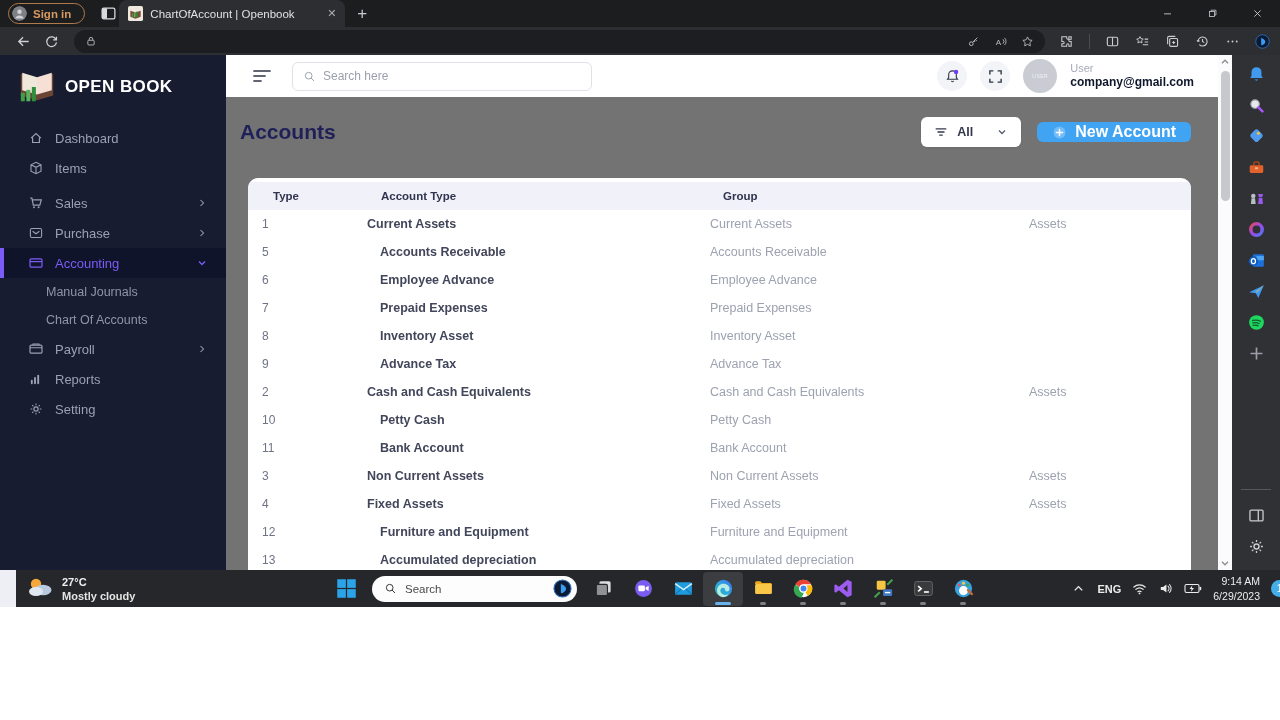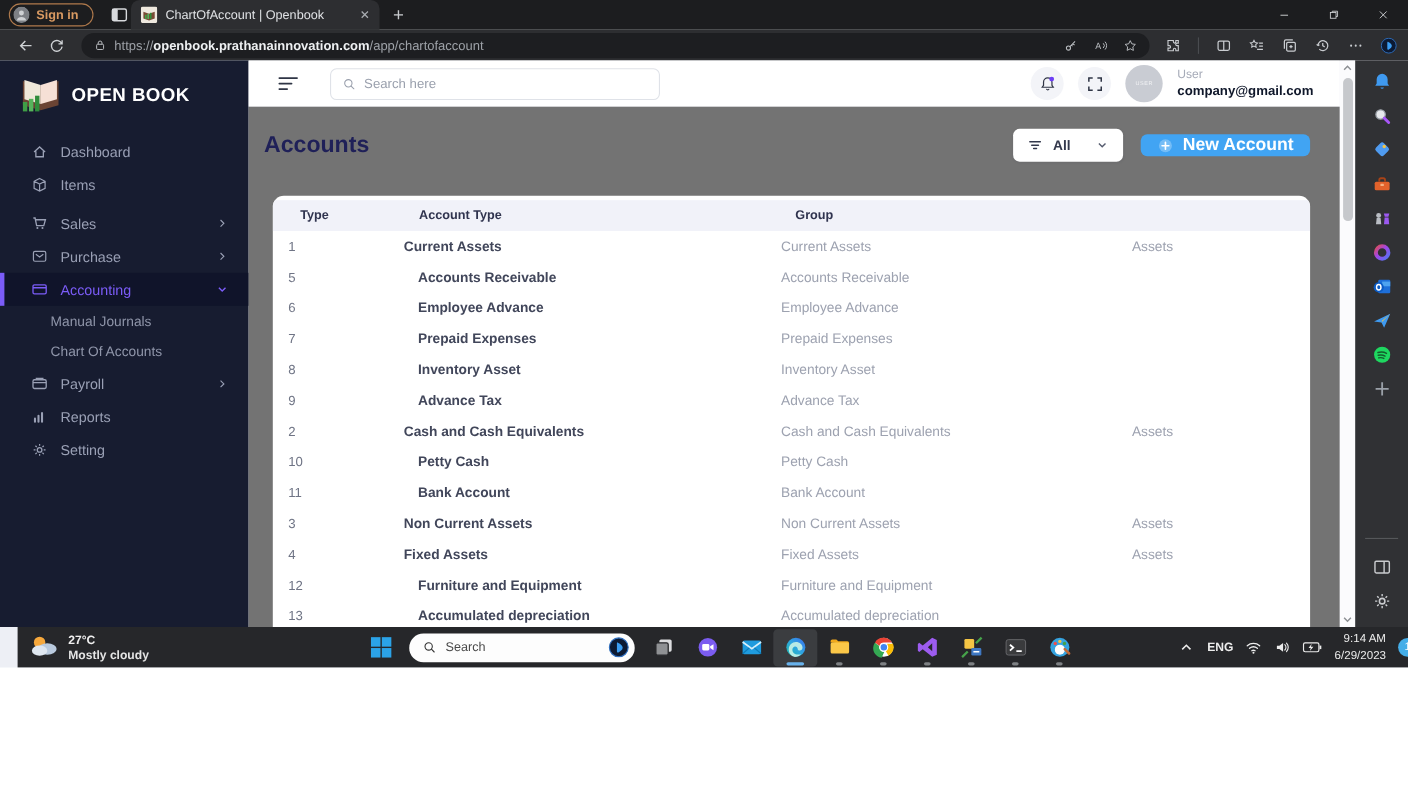--- a/index.html
+++ b/index.html
@@ -49,21 +49,21 @@
   .logo-row{display:flex;align-items:center;gap:7px;padding:12px 8px 16px 16px}
   .logo-mark{width:42px;height:40px}
   .logo-text{color:#fff;font-weight:bold;font-size:17px;letter-spacing:.4px;white-space:nowrap}
   .nav-item{height:30px;display:flex;align-items:center;gap:11px;padding-left:24px;border-left:4px solid transparent;font-size:13px;cursor:pointer}
   .nav-item .nico{width:16px;height:16px;flex-shrink:0}
   .nav-item .chev{margin-left:auto;margin-right:18px;width:12px;height:12px}
   .nav-item.gap-after{margin-bottom:5px}
   .nav-item.active{background:#10142a;border-left-color:#7b5cf7;color:#7b5cf7}
   .nav-sub{height:28px;display:flex;align-items:center;padding-left:46px;font-size:12.5px;color:#8f95a9;cursor:pointer}
   .app-main{flex:1;display:flex;flex-direction:column;min-width:0}
-  .app-header{height:42px;background:#fff;display:flex;align-items:center;padding:0 24px 0 26px;gap:28px;flex-shrink:0}
+  .app-header{height:42px;background:#fff;display:flex;align-items:center;padding:0 24px 0 26px;gap:20px;flex-shrink:0}
   .hamburger{width:20px;height:16px;color:#2f3545}
   .search-box{width:300px;height:29px;border:1px solid #dfe2e8;border-radius:6px;display:flex;align-items:center;padding:0 10px;gap:7px;color:#9aa0ad}
   .search-box .icon{width:13px;height:13px}
   .search-box input{border:none;outline:none;flex:1;font-size:12px;font-family:"Liberation Sans",sans-serif;color:#444;background:transparent}
   .search-box input::placeholder{color:#9aa0ad}
   .hdr-right{margin-left:auto;display:flex;align-items:center;gap:13px}
   .circ-btn{width:30px;height:30px;border-radius:50%;background:#f3f4f8;display:flex;align-items:center;justify-content:center;cursor:pointer}
   .circ-btn .icon{width:17px;height:17px}
   .avatar{width:34px;height:34px;border-radius:50%;background:#c9ccd3;display:flex;align-items:center;justify-content:center;color:#f2f3f5;font-size:5px;letter-spacing:.5px}
   .user-block{line-height:1.25}
@@ -186,21 +186,20 @@
           </svg>
         </span>
       </span>
     <div class="addressbar">
       <span class="icon">
           <svg xmlns="http://www.w3.org/2000/svg" viewBox="0 0 16 16">
             <rect x="3.8" y="7" width="8.4" height="6.3" rx="1.2" fill="none" stroke="currentColor" stroke-width="1.2"></rect>
             <path d="M5.7 7V5.4a2.3 2.3 0 0 1 4.6 0V7" fill="none" stroke="currentColor" stroke-width="1.2"></path>
           </svg>
         </span>
-      <span><span>https://</span><span class="url-domain">openbook.prathanainnovation.com</span><span>/app/chartofaccount</span></span>
       <span class="ab-right">
         <span class="icon">
             <svg xmlns="http://www.w3.org/2000/svg" viewBox="0 0 16 16">
               <circle cx="5.3" cy="10.7" r="2.3" fill="none" stroke="currentColor" stroke-width="1.2"></circle>
               <path d="m7 9 5.7-5.7M10.3 5.7l1.8 1.8M8.7 7.3 10 8.6" fill="none" stroke="currentColor" stroke-width="1.2"></path>
             </svg>
           </span>
         <span class="icon">
             <svg xmlns="http://www.w3.org/2000/svg" viewBox="0 0 16 16">
               <text x="2" y="12" font-size="10" fill="currentColor" font-family="Liberation Sans,sans-serif">A</text>

